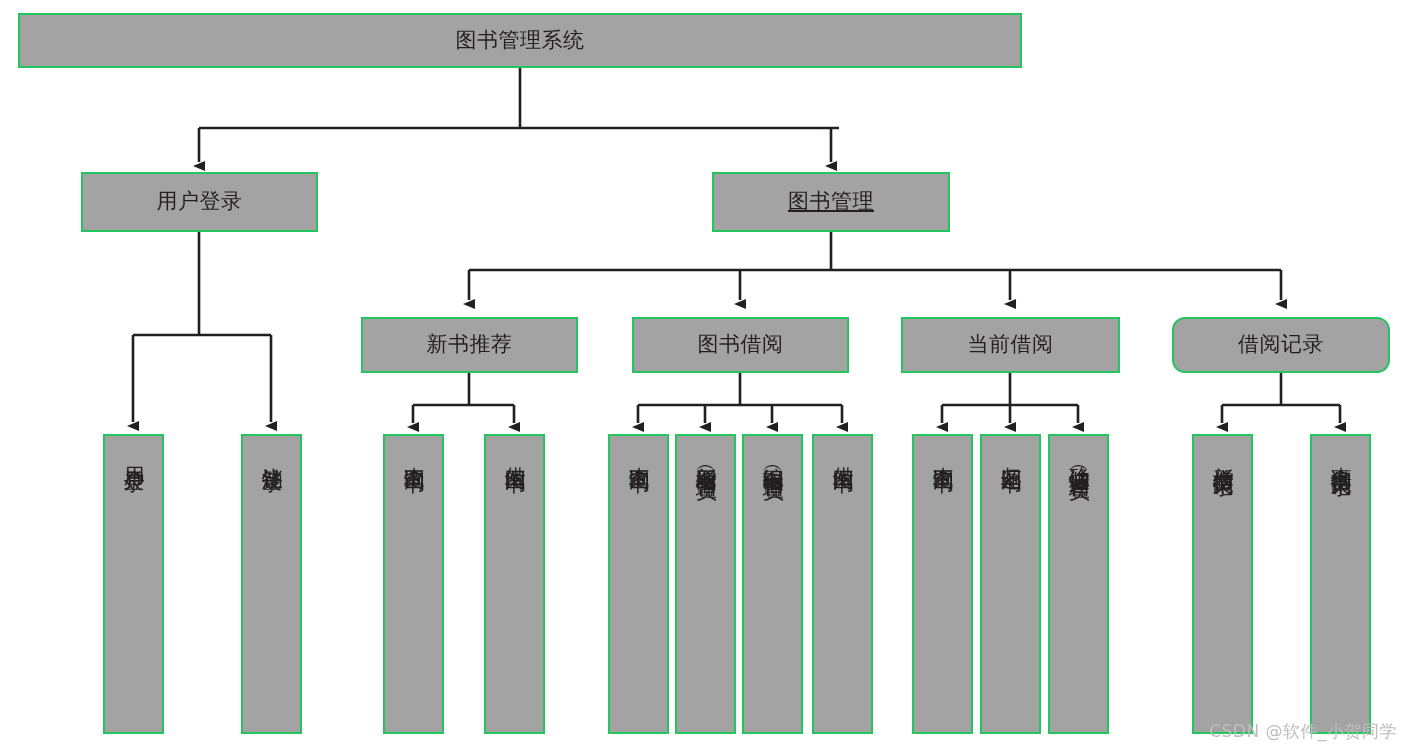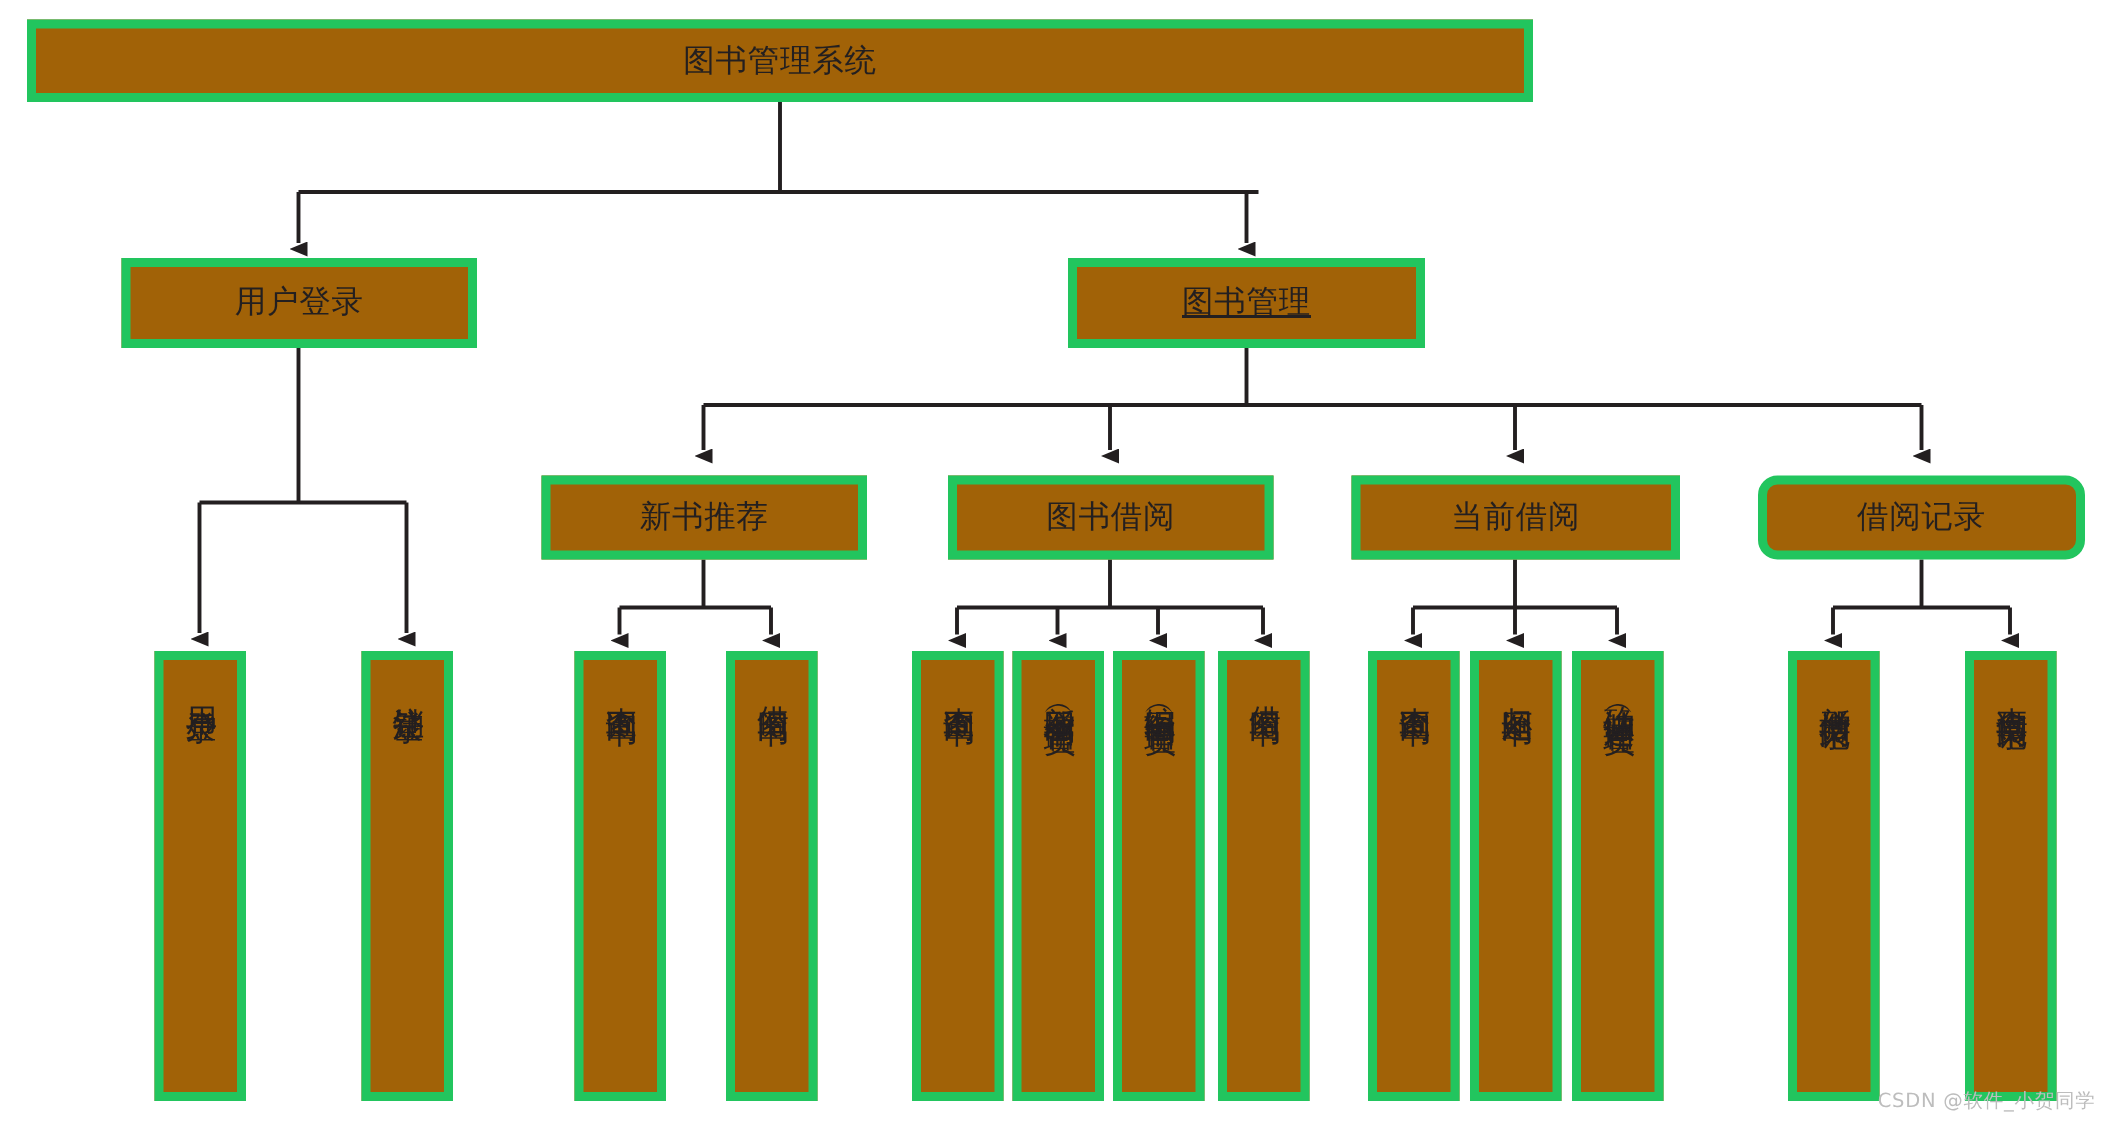--- a/index.html
+++ b/index.html
@@ -21,22 +21,22 @@
     position: absolute;
     left: 0;
     top: 0;
     width: 1405px;
     height: 747px;
     pointer-events: none;
   }
   .node {
     position: absolute;
     box-sizing: border-box;
-    border: 6px solid #22c55e;
-    background: #a16207;
+    border: 2px solid #22c55e;
+    background: #a3a3a3;
     display: flex;
     align-items: center;
     justify-content: center;
     color: #231f20;
     z-index: 2;
   }
   .node-label {
     font-size: 21px;
     line-height: 1.1;
     letter-spacing: 0.5px;
@@ -54,21 +54,21 @@
     font-size: 21px;
     line-height: 1.22;
     letter-spacing: 2px;
     white-space: nowrap;
     text-align: left;
   }
   .watermark {
     position: absolute;
     right: 8px;
     bottom: 4px;
-    font-size: 13px;
+    font-size: 17px;
     color: #bdbdbd;
     letter-spacing: 0.5px;
     z-index: 5;
     white-space: nowrap;
     font-family: "DejaVu Sans", "Liberation Sans", sans-serif;
   }
 </style>
 </head>
 <body>
 

